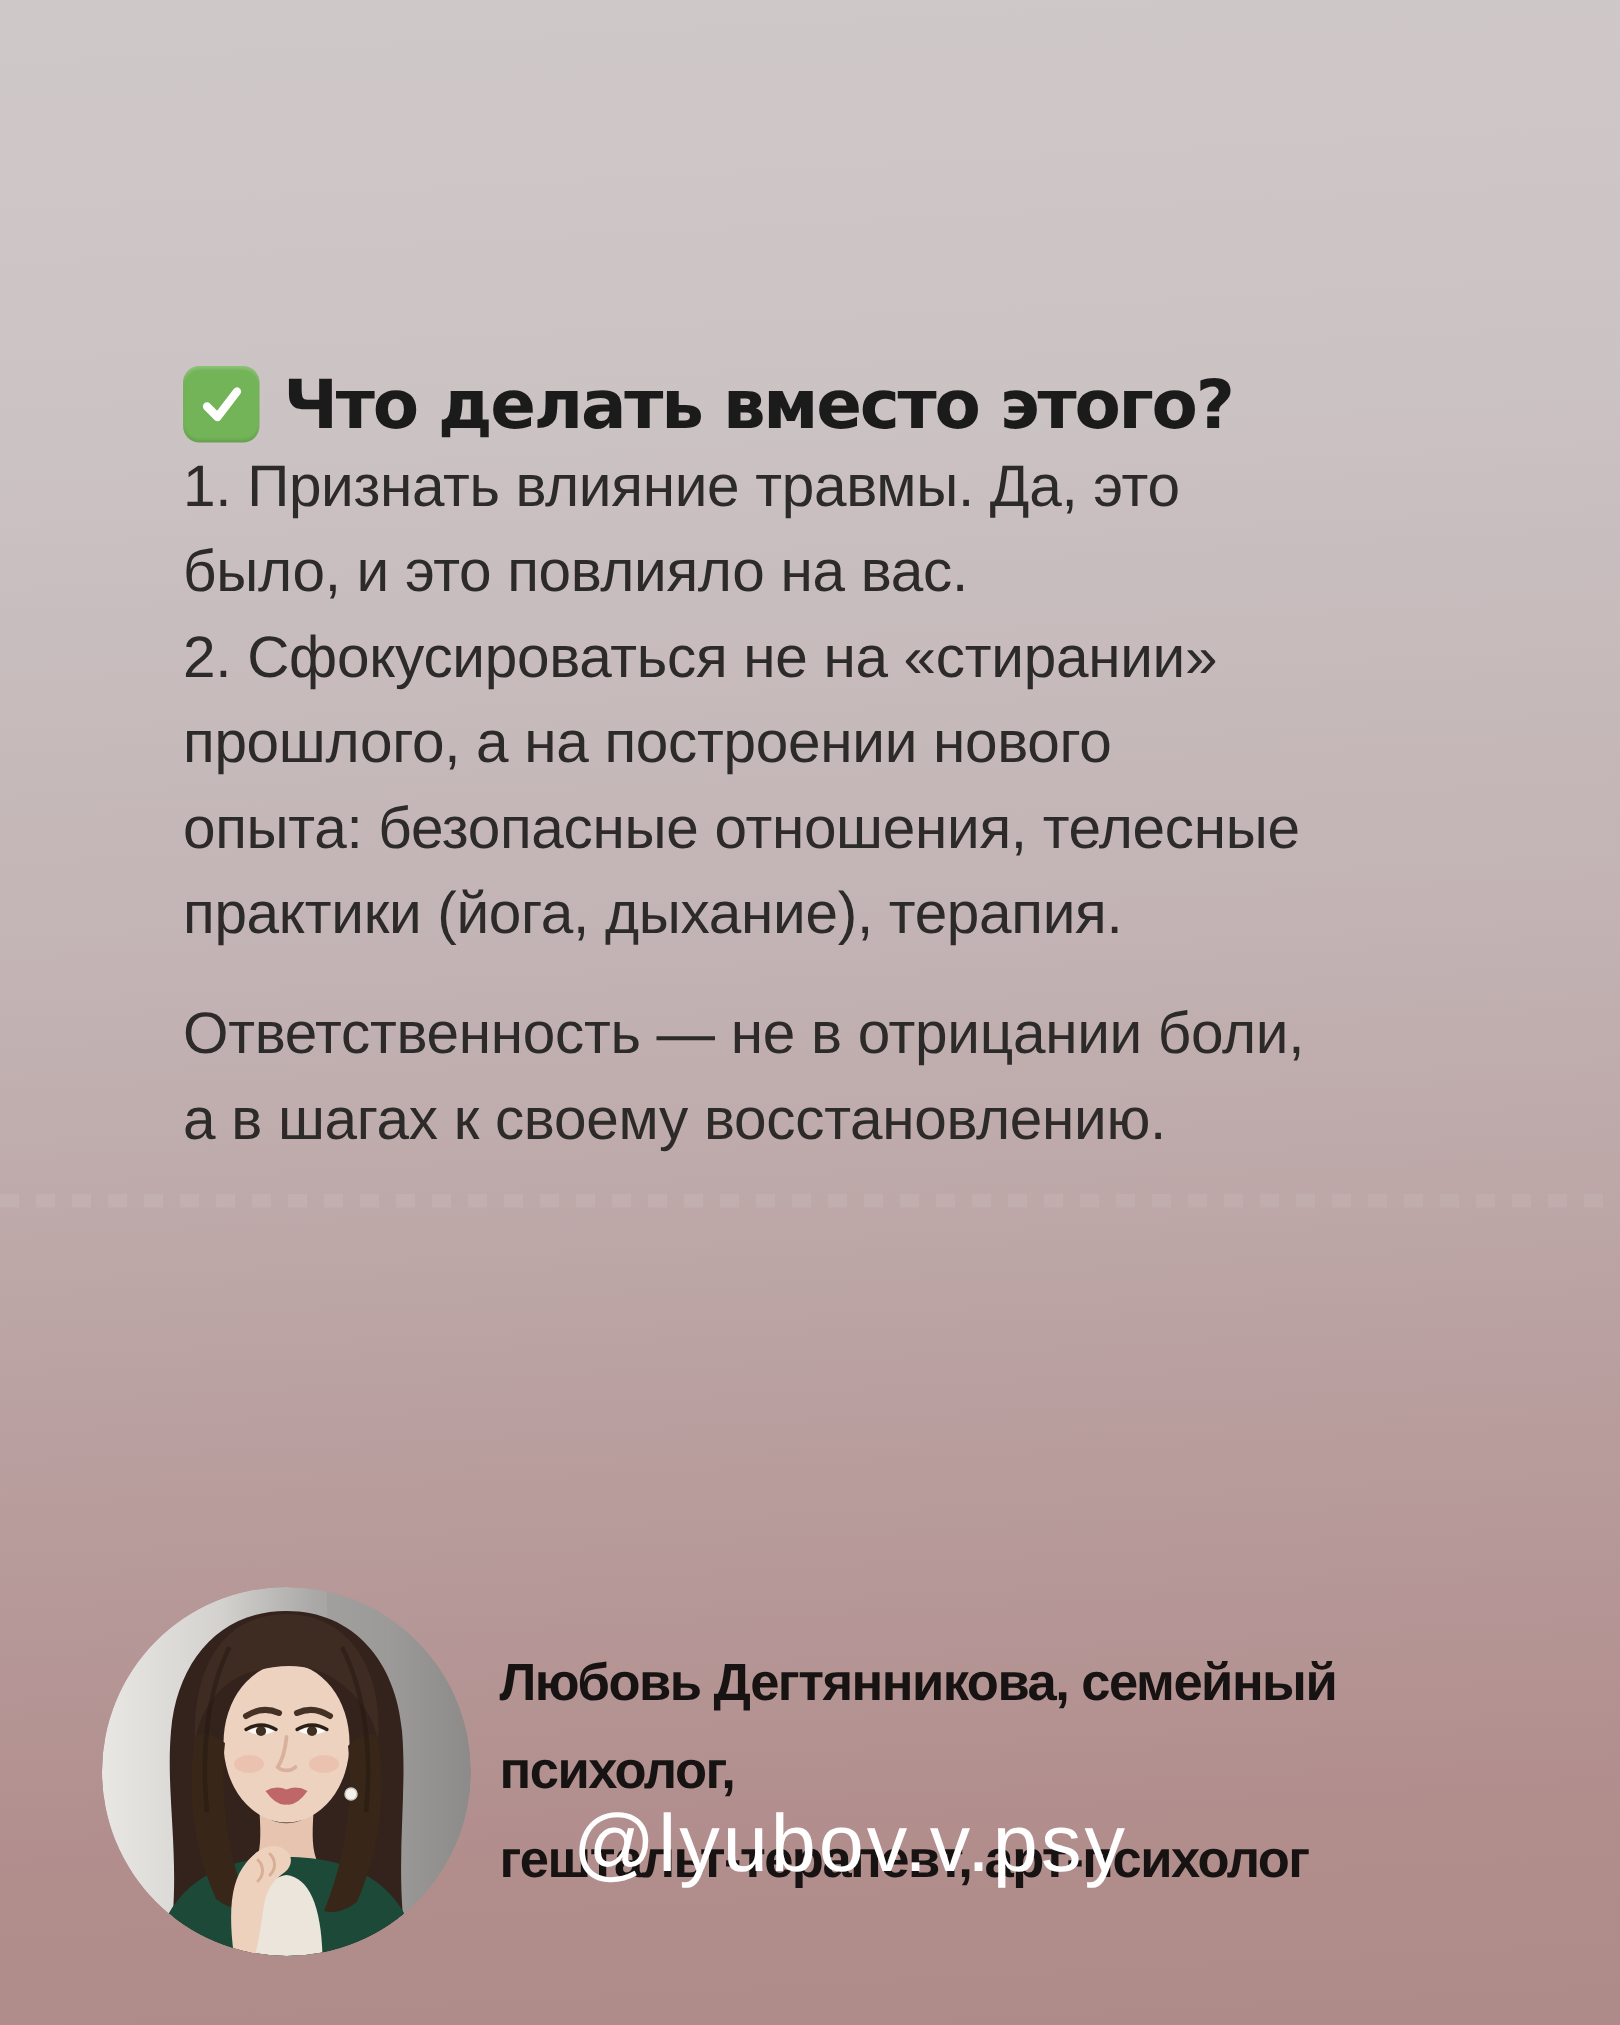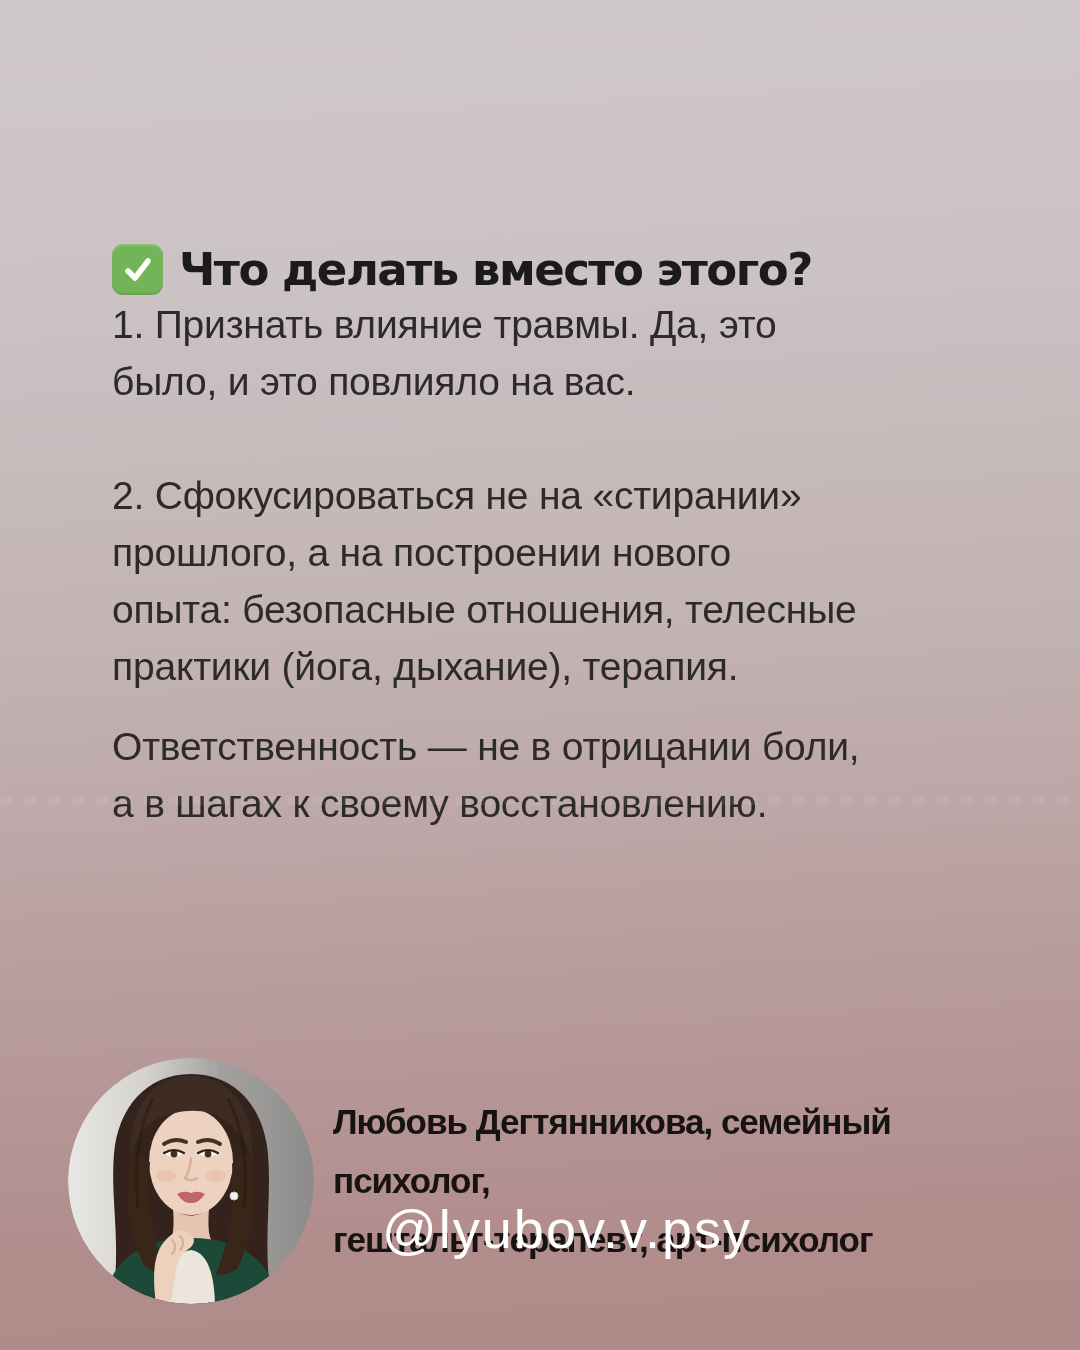--- a/index.html
+++ b/index.html
@@ -4,40 +4,40 @@
 <style>
   html, body { margin: 0; padding: 0; background: #888; }
   .page {
     position: relative;
     width: 1080px; height: 1350px;
     overflow: hidden;
     background: linear-gradient(177deg,
       #cfc8c9 0%, #cbc2c3 22%, #c2b2b3 48%, #b89c9c 72%, #b18d8c 90%, #ae8a88 100%);
     font-family: "Liberation Sans", sans-serif;
   }
-  .content { position: absolute; left: 112px; top: 243px; width: 880px; }
+  .content { position: absolute; left: 122px; top: 243px; width: 880px; }
   .heading-row { display: flex; align-items: center; gap: 16px; }
   .check-icon {
     width: 51px; height: 51px; flex: 0 0 auto;
     border-radius: 11px; background: #73b458;
     display: flex; align-items: center; justify-content: center;
     box-shadow: inset 0 -2px 2px rgba(0,0,0,0.10), inset 0 2px 2px rgba(255,255,255,0.18);
   }
   .check-icon svg { width: 36px; height: 36px; display: block; }
   .heading-title {
     font-family: "DejaVu Sans", sans-serif;
     font-weight: bold; font-size: 45px; letter-spacing: -1.5px;
     color: #1c1b1b; white-space: nowrap;
   }
   .body-text {
     margin: 0; font-size: 39px; line-height: 57px;
     color: #2d2a2a; white-space: pre-line; letter-spacing: -0.2px;
   }
   .p1 { }
-  .p2 { margin-top: 57px; }
+  .p2 { }
   .p3 { margin-top: 23px; }
   .texture-band {
     position: absolute; left: 0; top: 796px; width: 100%; height: 9px;
     background: repeating-linear-gradient(90deg,
       rgba(255,255,255,0.07) 0px, rgba(255,255,255,0.07) 13px,
       rgba(255,255,255,0) 13px, rgba(255,255,255,0) 24px);
   }
   .avatar {
     position: absolute; left: 68px; top: 1058px;
     width: 246px; height: 246px; border-radius: 50%; overflow: hidden;

